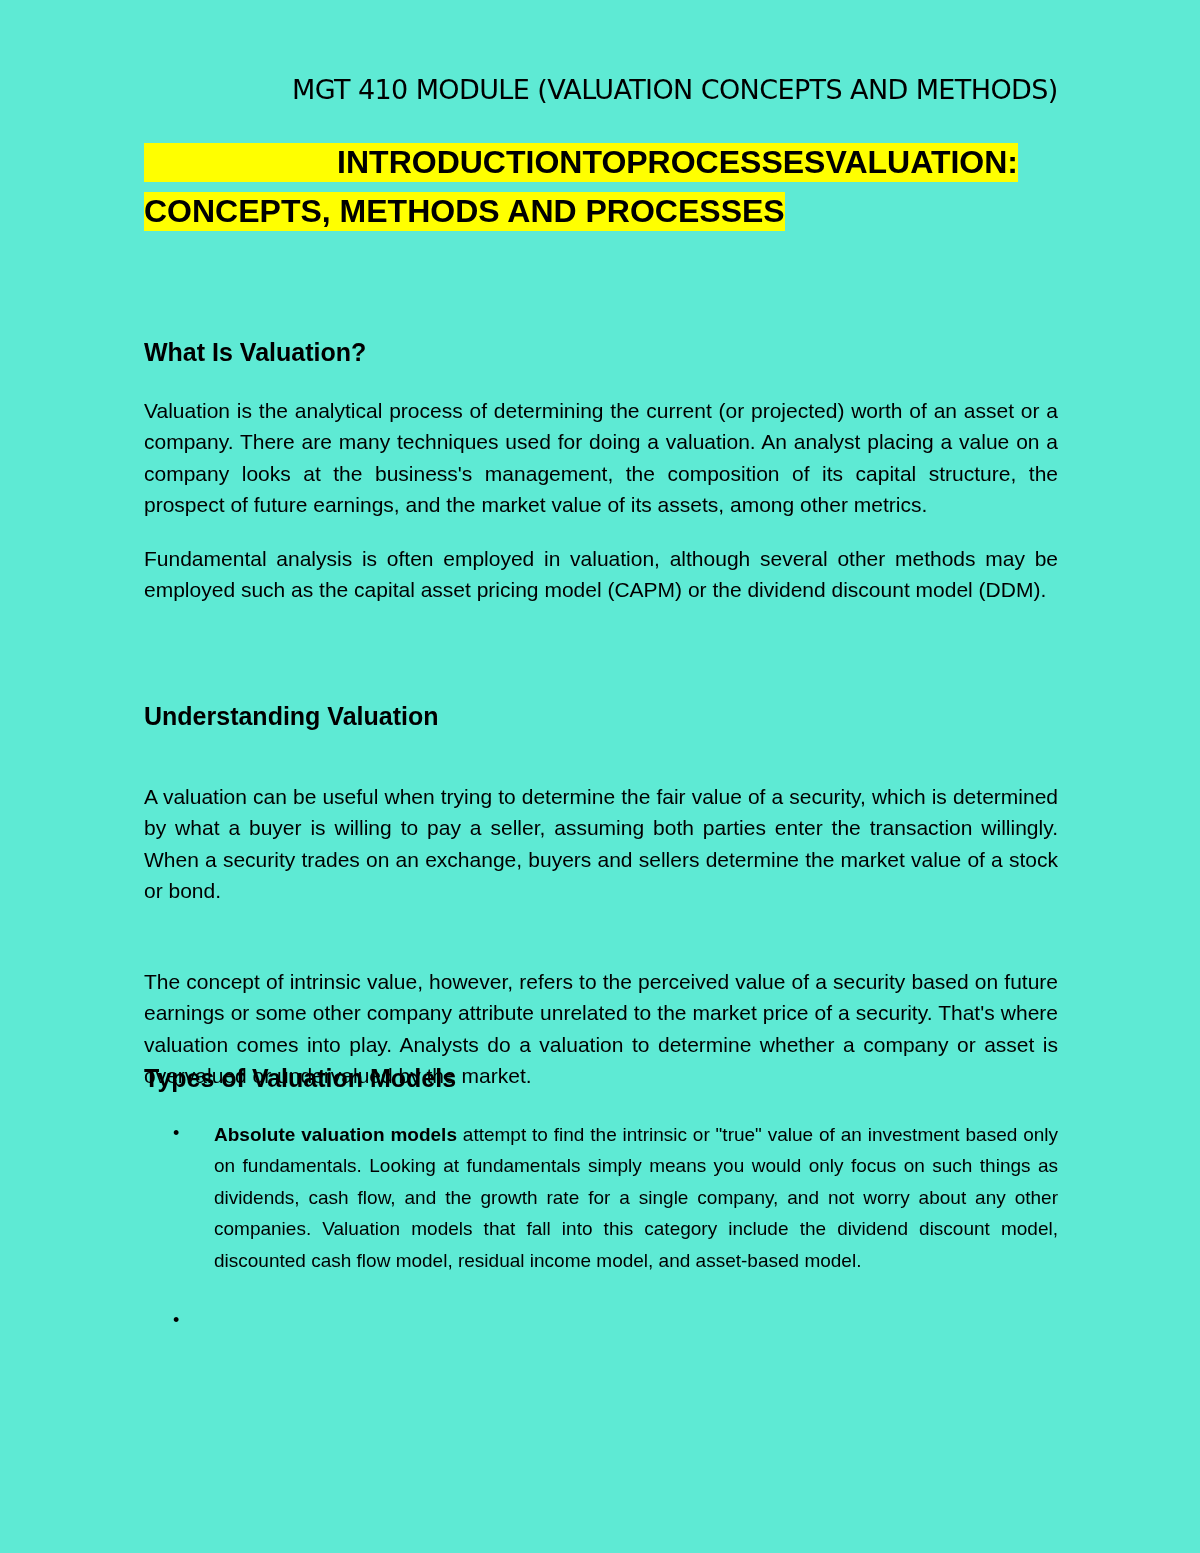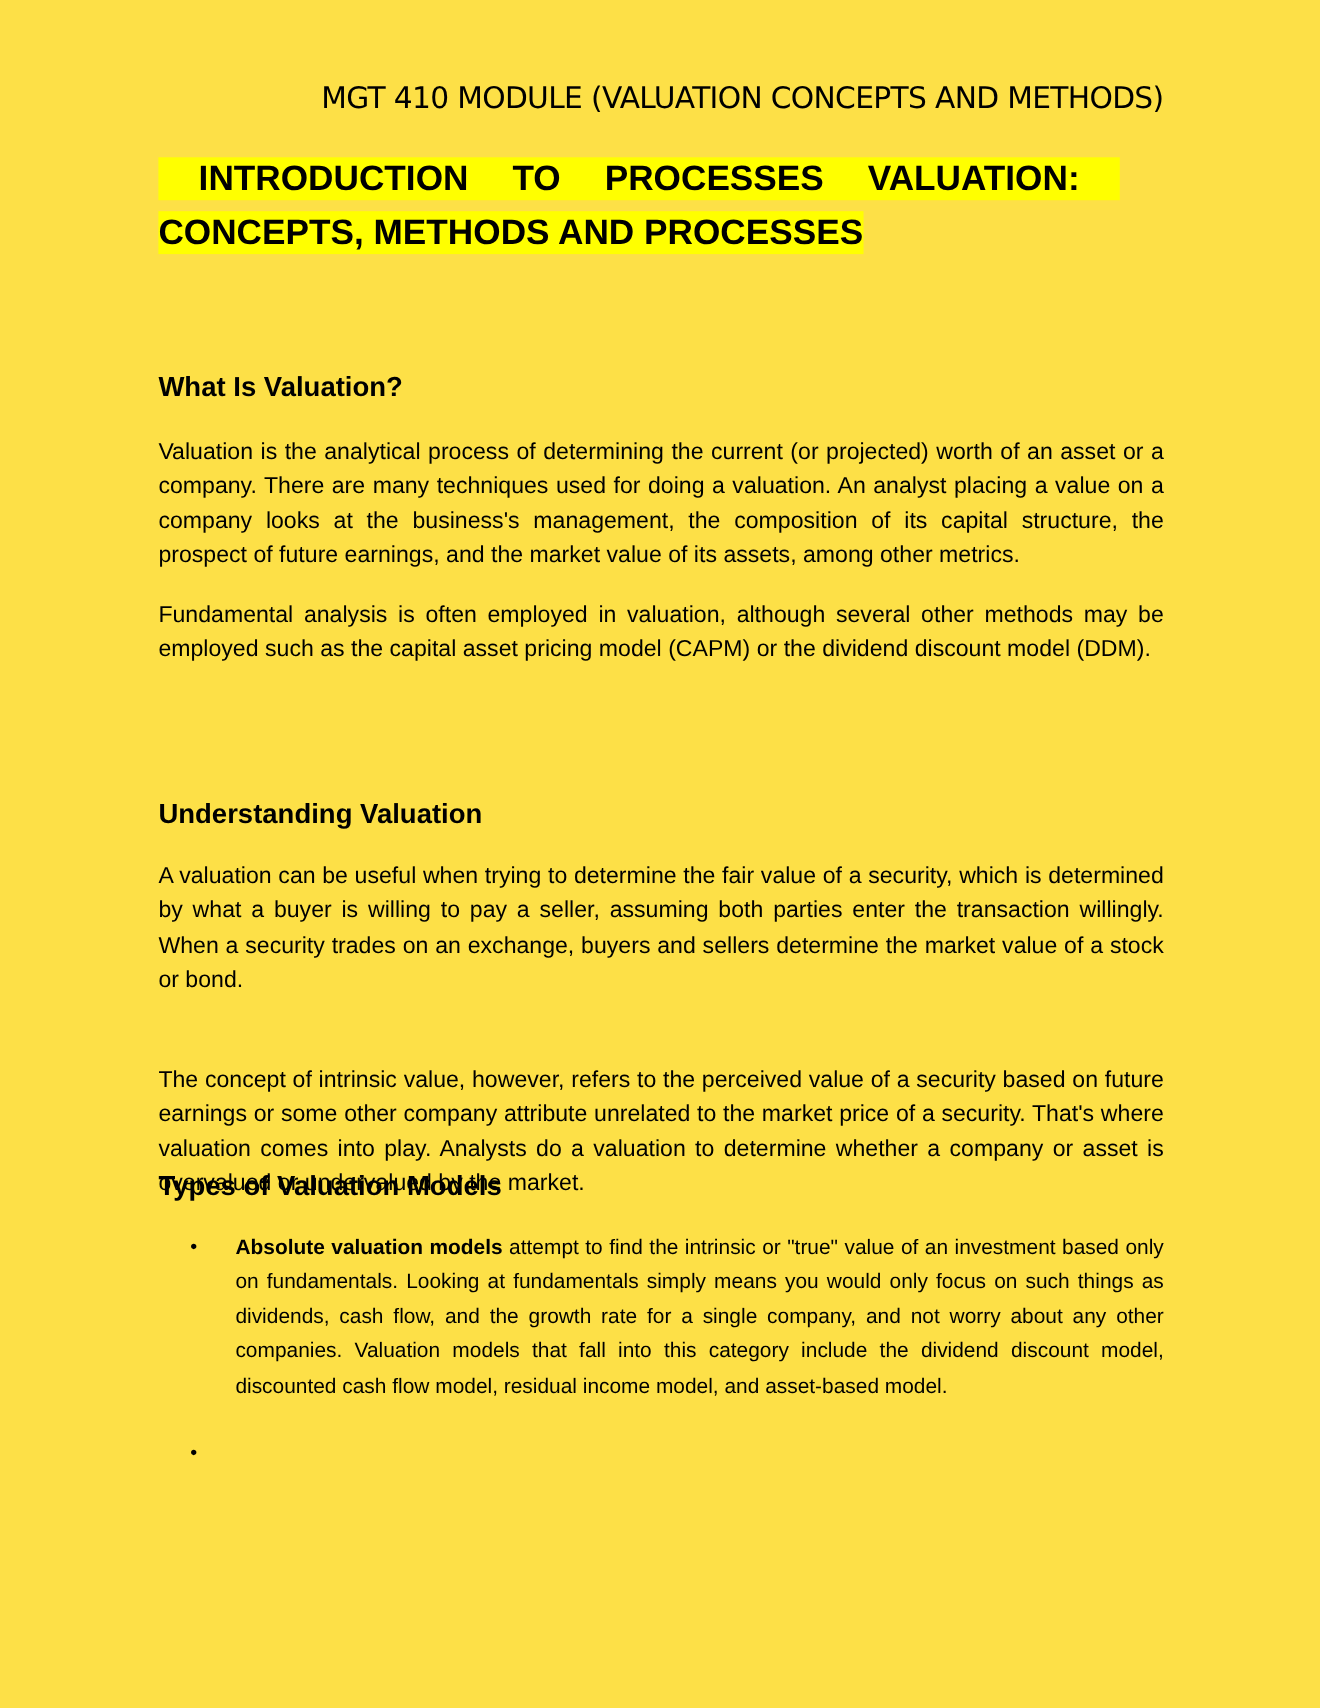--- a/index.html
+++ b/index.html
@@ -1,28 +1,28 @@
 <!DOCTYPE html>
 <html><head>
 <meta charset="utf-8">
 <style>
   html, body { margin: 0; padding: 0; background: #ffffff; }
   body { width: 1200px; height: 1553px; position: relative; overflow: hidden; color: #000; }
-  .page { position: absolute; left: 0; top: 0; width: 1200px; height: 1553px; background: #fde047; }
+  .page { position: absolute; left: 0; top: 0; width: 1200px; height: 1553px; background: #5eead4; }
   .header {
     position: absolute; left: 292px; top: 74px; width: 780px;
     font-family: "DejaVu Sans", sans-serif; font-size: 27px; letter-spacing: -0.6px;
     white-space: nowrap; color: #000;
   }
   .title-line {
     position: absolute; left: 144px; font-family: "Liberation Sans", sans-serif;
     font-weight: bold; font-size: 32px; line-height: 39px; height: 39px;
     background: #ffff00; white-space: nowrap;
   }
-  .title-line.l1 { top: 143px; width: 874px; display: flex; justify-content: center; gap: 40px; }
+  .title-line.l1 { top: 143px; width: 874px; display: flex; justify-content: flex-end; }
   .title-line.l2 { top: 192px; }
   .h { font-weight: bold; position: absolute; left: 144px; font-family: "Liberation Sans", sans-serif; font-size: 25px; white-space: nowrap; }
   .p { position: absolute; left: 144px; width: 914px; font-family: "Liberation Sans", sans-serif; font-size: 21px; line-height: 31.4px; text-align: justify; }
   .li { position: absolute; left: 214px; width: 844px; font-family: "Liberation Sans", sans-serif; font-size: 19px; line-height: 31.4px; text-align: justify; }
   .bullet { position: absolute; left: 173px; font-family: "Liberation Sans", sans-serif; font-size: 18px; }
   b { font-weight: bold; }
 </style>
 </head>
 <body>
 
@@ -35,21 +35,21 @@
     <span>TO</span>
     <span>PROCESSES</span>
     <span>VALUATION:</span>
   </div>
   <div class="title-line l2">CONCEPTS, METHODS AND PROCESSES</div>
 
   <div class="h" style="top:338px;">What Is Valuation?</div>
   <div class="p" style="top:395px;">Valuation is the analytical process of determining the current (or projected) worth of an asset or a company. There are many techniques used for doing a valuation. An analyst placing a value on a company looks at the business's management, the composition of its capital structure, the prospect of future earnings, and the market value of its assets, among other metrics.</div>
   <div class="p" style="top:543px;">Fundamental analysis is often employed in valuation, although several other methods may be employed such as the capital asset pricing model (CAPM) or the dividend discount model (DDM).</div>
 
-  <div class="h" style="top:702px;margin-top:24px;">Understanding Valuation</div>
+  <div class="h" style="top:702px;">Understanding Valuation</div>
   <div class="p" style="top:757px;margin-top:24px;">A valuation can be useful when trying to determine the fair value of a security, which is determined by what a buyer is willing to pay a seller, assuming both parties enter the transaction willingly. When a security trades on an exchange, buyers and sellers determine the market value of a stock or bond.</div>
   <div class="p" style="top:952px;margin-top:14px;">The concept of intrinsic value, however, refers to the perceived value of a security based on future earnings or some other company attribute unrelated to the market price of a security. That's where valuation comes into play. Analysts do a valuation to determine whether a company or asset is overvalued or undervalued by the market.</div>
 
   <div class="h" style="top:1064px;">Types of Valuation Models</div>
 
   <span class="bullet" style="top:1123px;">•</span>
   <div class="li" style="top:1119px;">
     <b>Absolute valuation models</b><span> attempt to find the intrinsic or "true" value of an investment based only on fundamentals. Looking at fundamentals simply means you would only focus on such things as dividends, cash flow, and the growth rate for a single company, and not worry about any other companies. Valuation models that fall into this category include the dividend discount model, discounted cash flow model, residual income model, and asset-based model.</span>
   </div>
 

